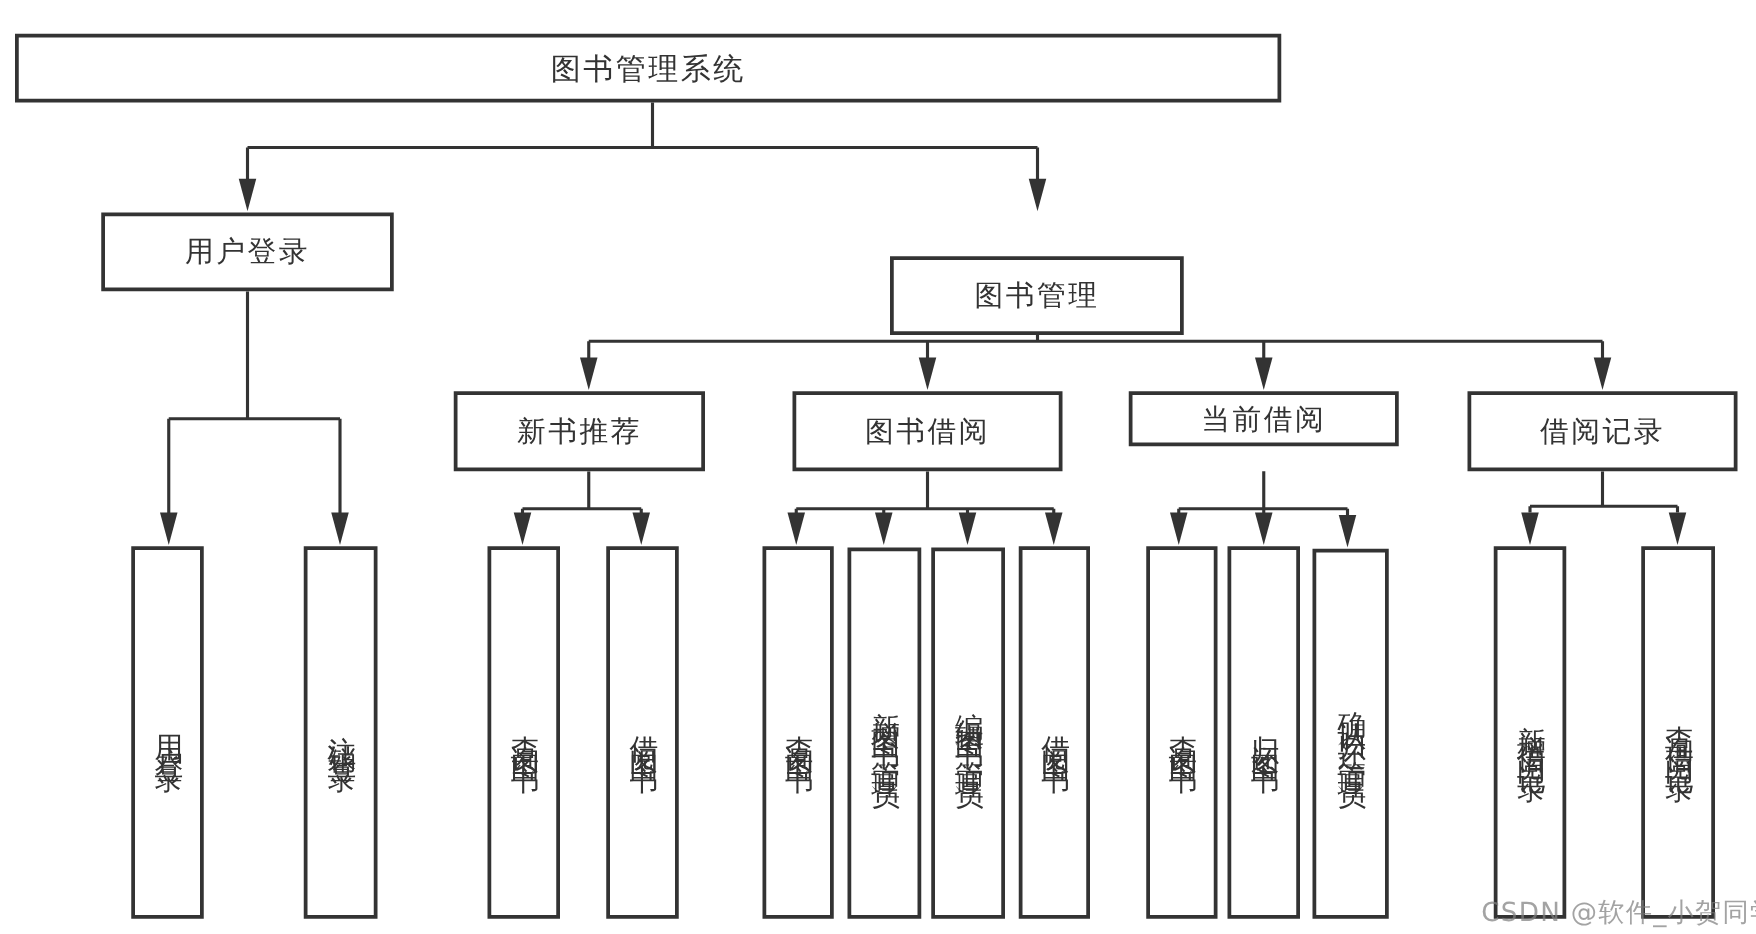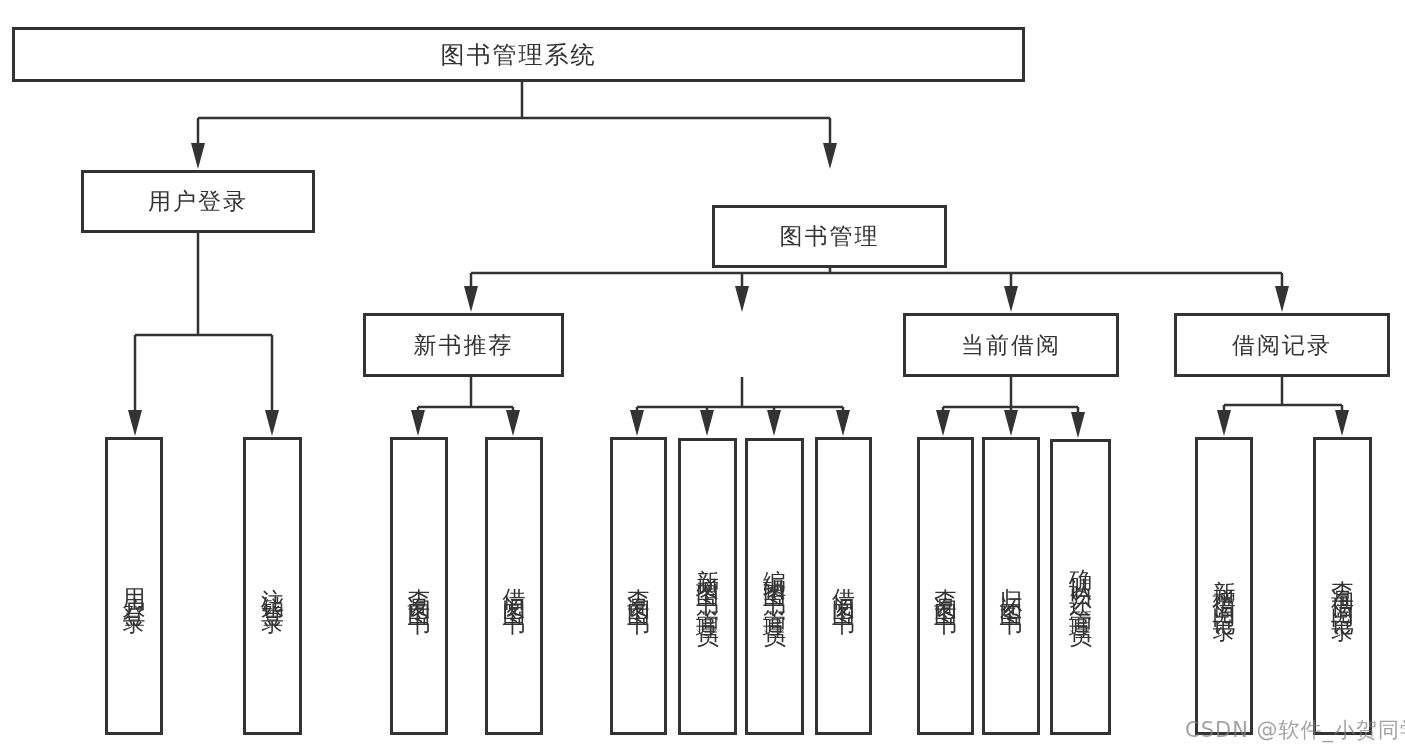--- a/index.html
+++ b/index.html
@@ -86,21 +86,24 @@
   <div class="hbox" style="left:81px;top:170px;width:234px;height:63px;">
     <span>用户登录</span>
   </div>
   <div class="hbox" style="left:712px;top:169px;width:235px;height:63px;margin-top:36px;">
     <span>图书管理</span>
   </div>
 
   <div class="hbox" style="left:363px;top:313px;width:201px;height:64px;">
     <span>新书推荐</span>
   </div>
-  <div class="hbox" style="left:903px;top:313px;width:216px;height:64px;">
+  <div class="hbox" style="left:634px;top:313px;width:216px;height:64px;">
+    <span>图书借阅</span>
+  </div>
+  <div class="hbox" style="left:903px;top:313px;width:216px;height:44px;">
 
     <span>当前借阅</span>
   </div>
   <div class="hbox" style="left:1174px;top:313px;width:216px;height:64px;">
     <span>借阅记录</span>
   </div>
 
   <div class="vbox" style="left:105px;top:437px;width:58px;height:298px;">
     <span class="vtext">用户登录</span>
   </div>

